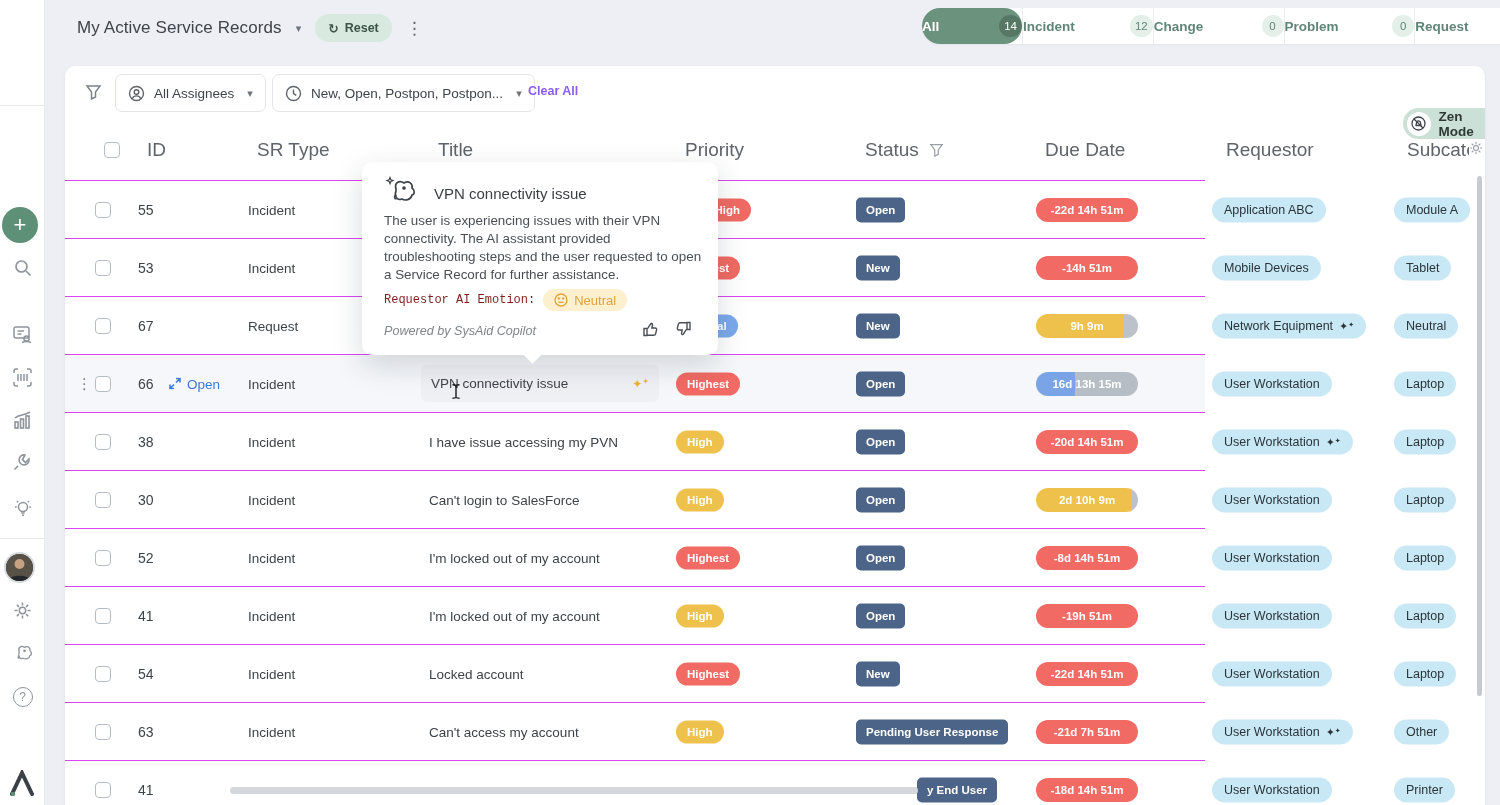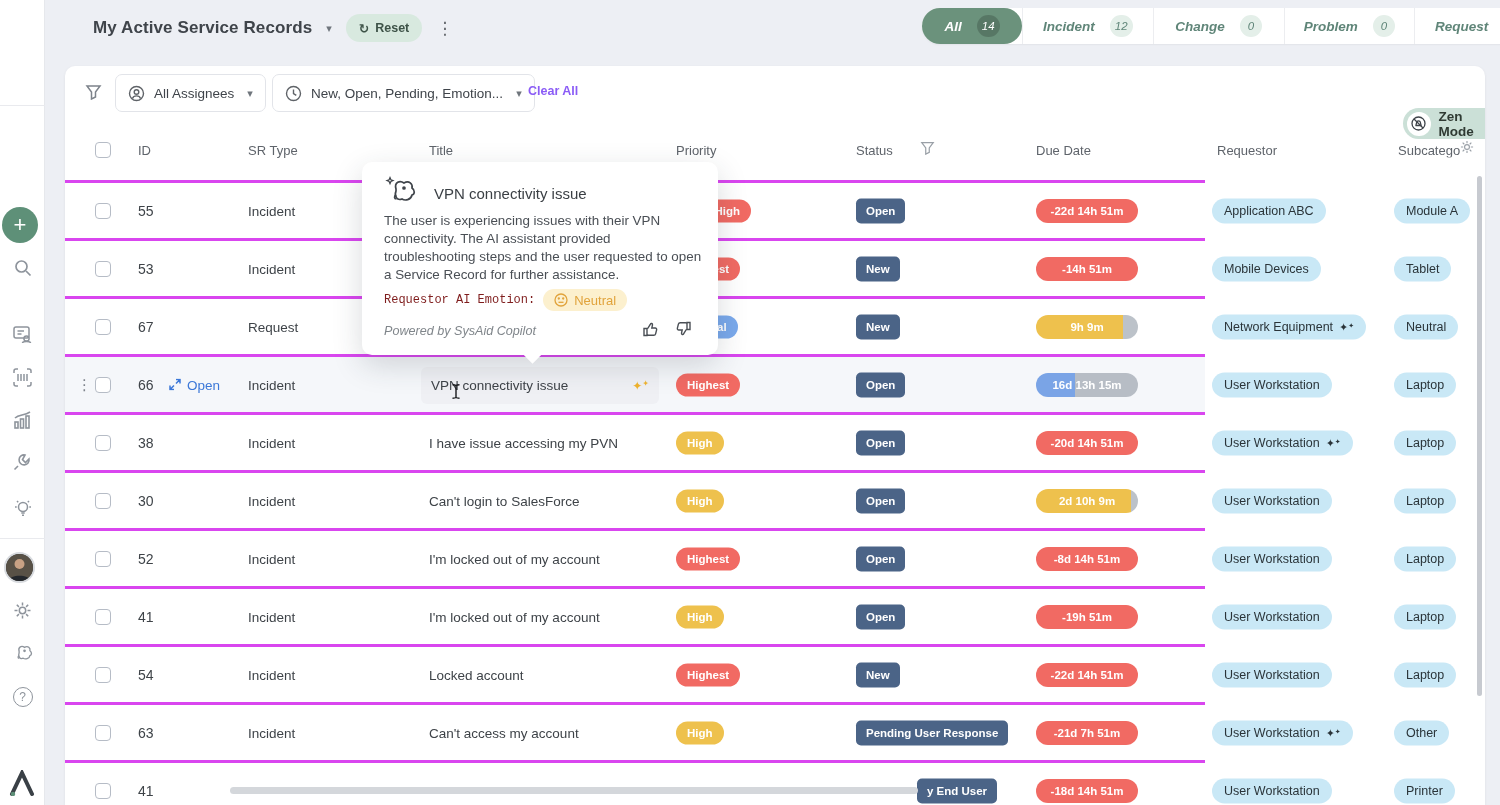--- a/index.html
+++ b/index.html
@@ -16,31 +16,31 @@
   .avatar { position:absolute; left:4px; top:552px; width:31px; height:31px; border-radius:50%;
             background:#2e3338; border:2px solid #d7dade; overflow:hidden; }
   .avatar svg { display:block; }
   .help-c { width:20px; height:20px; border-radius:50%; border:1.6px solid #8e949c; font-size:12px;
             display:flex; align-items:center; justify-content:center; color:#8e949c; }
   .sb-logo { position:absolute; left:8px; top:770px; }
 
   
   .pagehead { position:absolute; left:45px; top:0; width:1455px; height:52px; }
   .ph-left { position:absolute; left:32px; top:14px; display:flex; align-items:center; gap:14px; }
-  .ph-title { font-size:17px; color:#3f444a; font-weight:bold; letter-spacing:.1px;margin-left:16px; }
+  .ph-title { font-size:17px; color:#3f444a; font-weight:normal; letter-spacing:.1px; }
   .chev { font-size:11px; color:#6f757c; }
   .reset-pill { display:flex; align-items:center; gap:6px; height:28px; padding:0 13px; border-radius:14px;
                 background:#d8e9df; color:#3e5348; font-size:12.5px; font-weight:bold; }
   .kebab { color:#5f6368; font-size:17px; letter-spacing:1px; }
 
   
   .tabs { position:absolute; left:877px; top:8px; width:623px; height:36px; background:#fff;
           border-radius:18px 0 0 18px; display:flex; box-shadow:0 1px 2px rgba(60,64,67,.06); }
-  .tab { flex:1; display:flex; align-items:center; justify-content:center; gap:15px; font-size:13.5px;
-         color:#5f8578; font-weight:bold; border-left:1px solid #ecedf0;font-style:italic; }
+  .tab { flex:1; display:flex; align-items:center; justify-content:space-between; gap:15px; font-size:13.5px;
+         color:#5f8578; font-weight:bold; border-left:1px solid #ecedf0; }
   .tab.first { border-left:none; flex:0 0 100px; background:#6b927c; border-radius:18px; color:#fff; }
   .badge { min-width:22px; height:22px; padding:0 5px; border-radius:11px; background:#e4efe9;
            display:flex; align-items:center; justify-content:center; font-size:11.5px; color:#5f8578; font-weight:normal; }
   .tab.first .badge { background:rgba(0,0,0,.18); color:#fff; }
 
   
   .card { position:absolute; left:65px; top:66px; width:1420px; height:739px; background:#fff;
           border-radius:10px 10px 0 0; box-shadow:0 1px 3px rgba(60,64,67,.08); overflow:hidden; }
 
   
@@ -50,28 +50,28 @@
            display:flex; align-items:center; gap:9px; padding:0 12px; font-size:13.5px; color:#3f444a; }
   .fpill .chev { margin-left:4px; }
   .clear-all { position:absolute; left:463px; top:10px; font-size:12.5px; color:#8b5cf6; font-weight:bold; }
   .zen { position:absolute; right:0; top:4px; height:31px; background:#cbe0d7; border-radius:16px 0 0 16px;
          display:flex; align-items:center; gap:8px; padding:0 4px 0 4px; width:122px;margin-top:30px; }
   .zen-ic { width:24px; height:24px; background:#fff; border-radius:50%; display:flex; align-items:center; justify-content:center; color:#3f444a; }
   .zen-txt { font-size:13.5px; font-weight:bold; color:#2f3a33; }
   .zen-ref { font-size:15px; color:#2f3a33; }
 
   
-  .thead { position:absolute; left:0; top:66px; width:1420px; height:36px; font-size:13px; color:#5f646b; }
+  .thead { position:absolute; left:9px; top:66px; width:1420px; height:36px; font-size:19px; color:#5f646b; }
   .th { position:absolute; top:50%; transform:translateY(-50%); white-space:nowrap; }
   .th-sub { overflow:hidden; width:62px; }
   .hgear { position:absolute; left:1394px; top:7px; color:#9aa0a7; }
   .hfunnel { position:absolute; left:855px; top:8px; color:#9aa0a7; }
 
   
-  .row { position:absolute; left:0; width:1140px; height:58px; border-top:3px solid #d946ef; background:#fff; }
+  .row { position:absolute; left:0; width:1140px; height:58px; border-top:1px solid #d946ef; background:#fff; }
   .row.hov { background:#f5f7fa; }
   .cell { position:absolute; top:50%; transform:translateY(-50%); font-size:13.5px; color:#3e4348; white-space:nowrap; }
   .cb { position:absolute; left:30px; top:50%; transform:translateY(-50%); width:16px; height:16px;
         border:1.5px solid #b6bcc6; border-radius:4px; background:#fff; }
   .cid { left:73px; font-size:14px; }
   .ctyp { left:183px; }
   .cttl { left:364px; }
   .cpri { left:611px; }
   .csta { left:791px; }
   .cdue { left:971px; }
@@ -256,21 +256,21 @@
           <path d="M4.5 13.5 c1-3.5 7-3.5 8 0"></path>
         </svg>
       <span>All Assignees</span>
       <span class="chev">▾</span>
     </div>
     <div class="fpill" style="left:207px">
       <svg width="17" height="17" viewBox="0 0 17 17" fill="none" stroke="#5f6368" stroke-width="1.4">
           <circle cx="8.5" cy="8.5" r="7"></circle>
           <path d="M8.5 4.5 v4 l2.8 1.8"></path>
         </svg>
-      <span>New, Open, Pending, Emotion...</span>
+      <span>New, Open, Postpon, Postpon...</span>
       <span class="chev">▾</span>
     </div>
     <span class="clear-all">Clear All</span>
     <div class="zen">
       <span class="zen-ic">
         <svg width="15" height="15" viewBox="0 0 15 15" fill="none" stroke="#3f444a" stroke-width="1.3">
             <circle cx="7.5" cy="7.5" r="6.5"></circle>
             <path d="M4.5 9.5 c1-.5 .8-3 1.5-4 a2 2 0 0 1 3 0 c.7 1 .5 3.5 1.5 4 Z"></path>
             <line x1="3" y1="3" x2="12" y2="12"></line>
           </svg>

